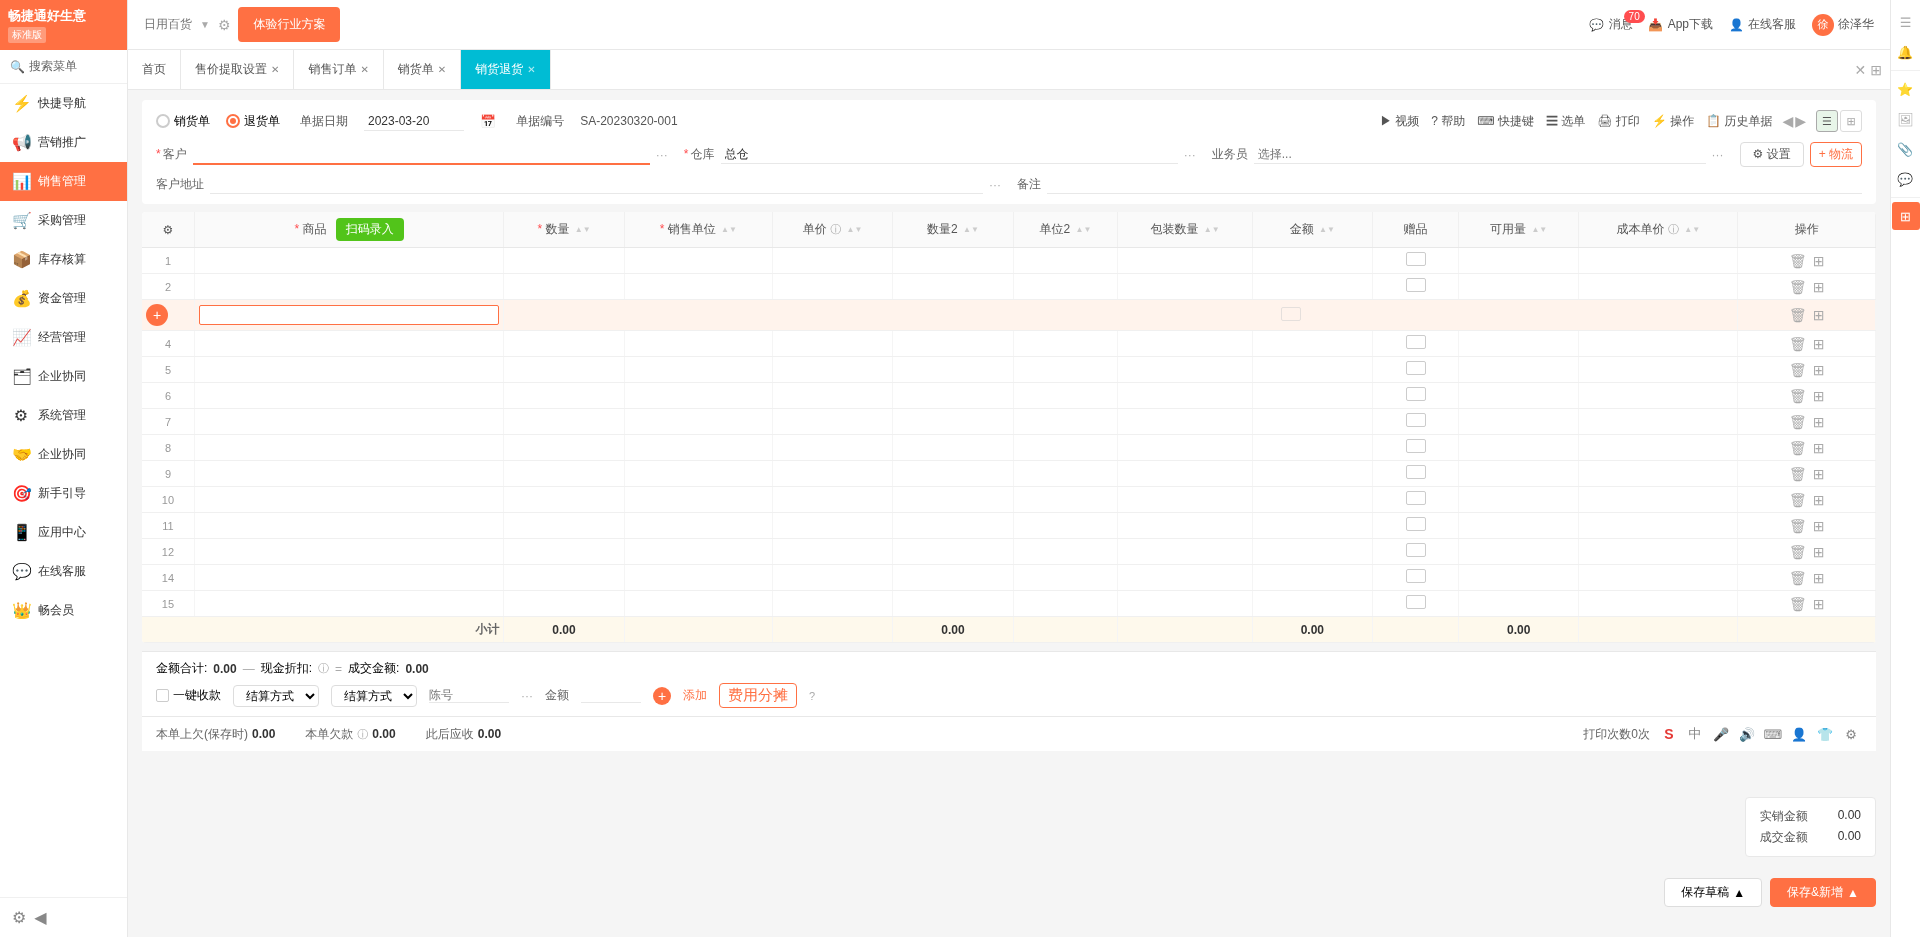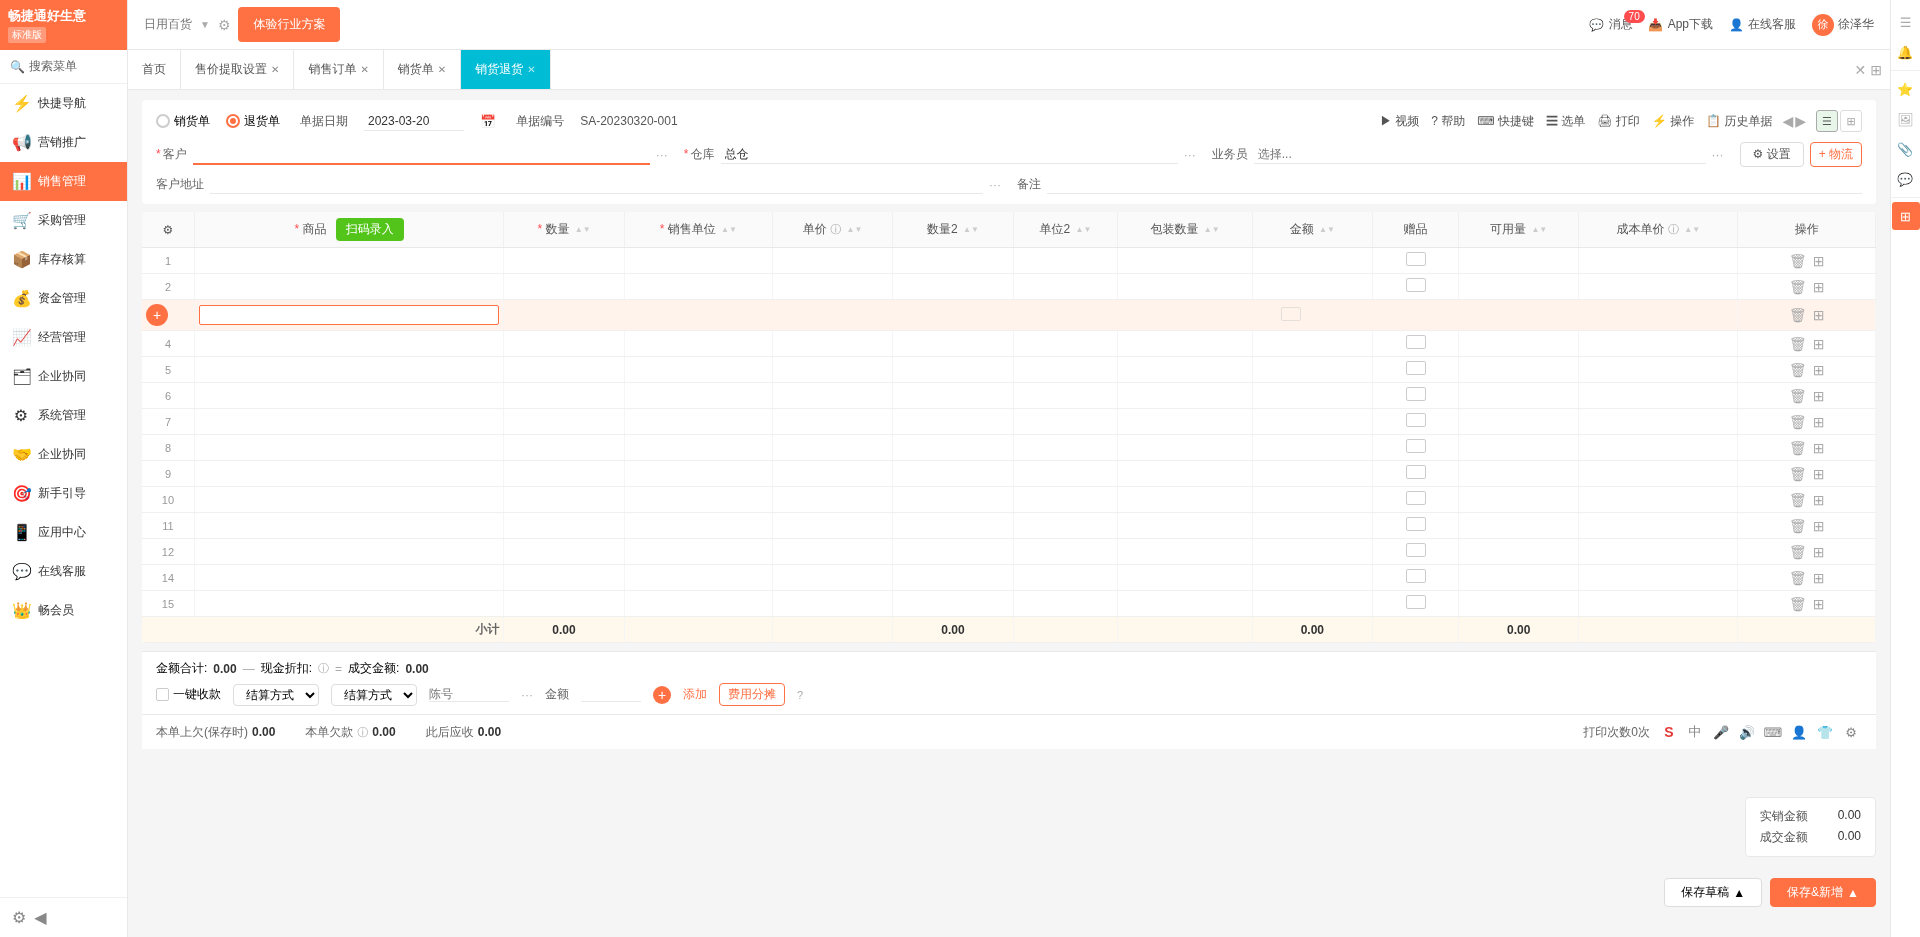--- a/index.html
+++ b/index.html
@@ -74,21 +74,21 @@
     .totals-row td { background: #fef9ec; font-weight: bold; color: #333; }
 
     
     .bottom-bar { background: #fff; border-top: 1px solid #e8e8e8; padding: 8px 14px; }
     .one-click-payment { display: flex; align-items: center; gap: 4px; }
     .checkbox-small { width: 13px; height: 13px; border: 1px solid #ccc; display: inline-block; border-radius: 2px; vertical-align: middle; cursor: pointer; }
     .payment-method-btn { border: 1px solid #ddd; background: #fff; padding: 2px 8px; border-radius: 4px; cursor: pointer; font-size: 12px; }
     .account-input { border: none; border-bottom: 1px solid #e8e8e8; width: 80px; outline: none; font-size: 12px; }
     .amount-input { border: none; border-bottom: 1px solid #e8e8e8; width: 60px; outline: none; font-size: 12px; }
     .add-btn-small { background: #ff7043; color: #fff; border: none; border-radius: 50%; width: 18px; height: 18px; cursor: pointer; font-size: 14px; display: inline-flex; align-items: center; justify-content: center; }
-    .expense-split-btn { border: 1px solid #ff7043; background: #fff; color: #ff7043; padding: 2px 8px; border-radius: 4px; cursor: pointer; font-size: 12px; font-family: Liberation Mono, monospace; }
+    .expense-split-btn { border: 1px solid #ff7043; background: #fff; color: #ff7043; padding: 2px 8px; border-radius: 4px; cursor: pointer; font-size: 15px; font-family: Liberation Mono, monospace; }
 
     
     .bottom-stats-bar { background: #fff; border-top: 1px solid #e8e8e8; padding: 6px 14px; display: flex; align-items: center; gap: 30px; font-size: 12px; color: #666; }
     .stat-item { display: flex; align-items: center; gap: 4px; }
     .taskbar-icons { display: flex; gap: 4px; align-items: center; margin-left: auto; }
     .taskbar-icon { width: 22px; height: 22px; border-radius: 3px; display: flex; align-items: center; justify-content: center; font-size: 13px; cursor: pointer; color: #888; }
 
     
     .right-summary { position: absolute; right: 14px; bottom: 80px; background: #fff; border: 1px solid #e8e8e8; border-radius: 4px; padding: 8px 14px; font-size: 12px; }
     .summary-row { display: flex; justify-content: space-between; gap: 30px; padding: 2px 0; color: #555; }

